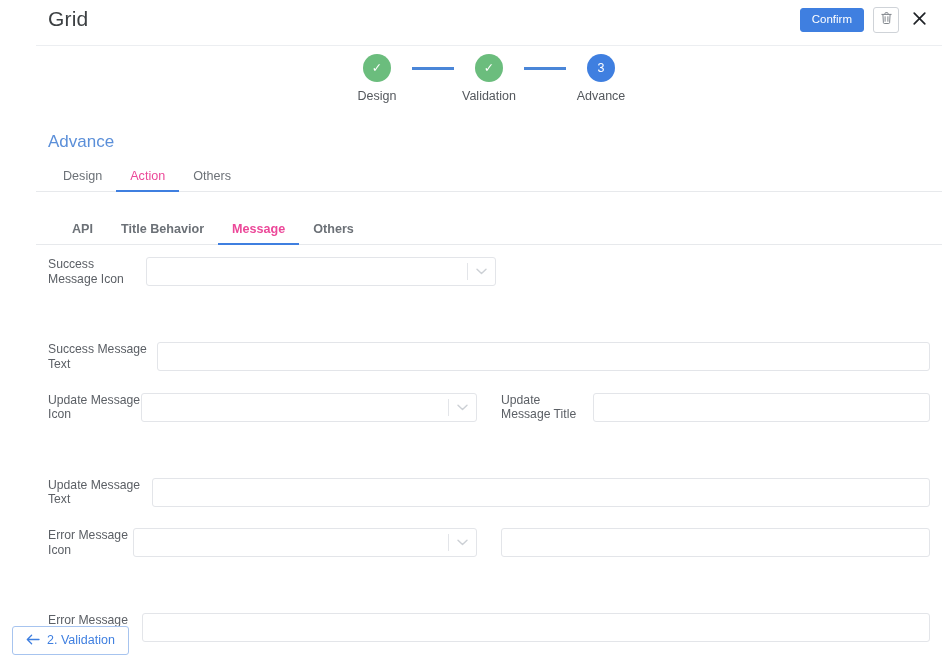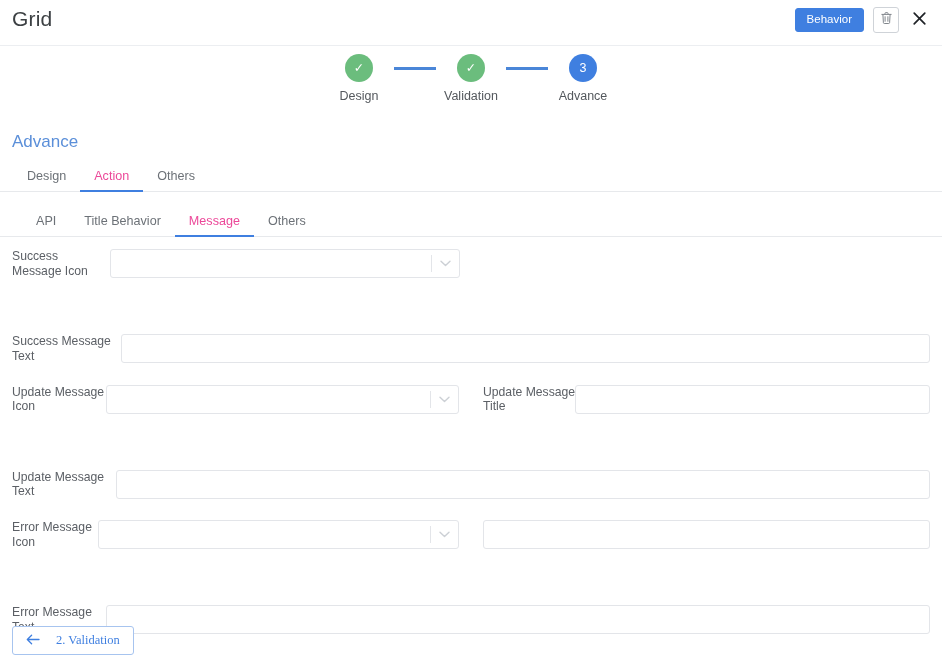--- a/index.html
+++ b/index.html
@@ -12,20 +12,21 @@
     font-family: "Liberation Sans", sans-serif;
     -webkit-font-smoothing: antialiased;
   }
 
   .page {
     position: relative;
     width: 942px;
     height: 672px;
     background: #ffffff;
     overflow: hidden;
+    padding-left: 36px;
   }
 
   
   .header {
     position: relative;
     height: 46px;
     border-bottom: 1px solid #eceef1;
   }
   .header-title {
     position: absolute;
@@ -157,26 +158,27 @@
     white-space: nowrap;
   }
   .tab.active {
     color: #ec4899;
     background: #ffffff;
     border-bottom: 2px solid #3f7fe0;
   }
 
   .subtabs {
     position: relative;
-    margin-top: 16px;
+    margin-top: 24px;
     padding-left: 22px;
     border-bottom: 1px solid #e7e9ec;
     display: flex;
     align-items: flex-end;
     height: 29px;
+    font-weight: bold;
   }
 
   
   .form {
     position: relative;
     margin-top: 12px;
     padding: 0 12px;
   }
   .form-row {
     display: flex;
@@ -245,41 +247,41 @@
 
   
   .footer {
     position: absolute;
     left: 12px;
     bottom: 17px;
   }
   .btn-back {
     display: inline-flex;
     align-items: center;
-    gap: 16px;
+    gap: 7px;
     border: 1px solid #a7c4ef;
     border-radius: 3px;
     background: #ffffff;
     color: #3f7fe0;
     font-size: 12.5px;
     padding: 7px 13px;
     cursor: pointer;
-    font-family: Liberation Serif, serif;
+    font-family: Liberation Sans, sans-serif;
     line-height: 1;
   }
 </style>
 </head>
 <body>
 
 <div class="page">
 
   <div class="header">
     <div class="header-title">Grid</div>
     <div class="header-actions">
-      <button class="btn-confirm">Behavior</button>
+      <button class="btn-confirm">Confirm</button>
       <div class="btn-icon-box">
         <span>
           <svg width="13" height="14" viewBox="0 0 13 14" fill="none">
             <path d="M1.8 3.4h9.4M5 3.4V2.2c0-.3.25-.55.55-.55h1.9c.3 0 .55.25.55.55v1.2M2.9 3.4l.5 8.3c.03.45.4.8.85.8h4.5c.45 0 .82-.35.85-.8l.5-8.3" stroke="#82878d" stroke-width="1" stroke-linecap="round" stroke-linejoin="round"></path>
             <path d="M5.1 5.7v4.6M7.9 5.7v4.6" stroke="#82878d" stroke-width="1" stroke-linecap="round"></path>
           </svg>
         </span>
       </div>
       <div class="btn-close">
         <span>

